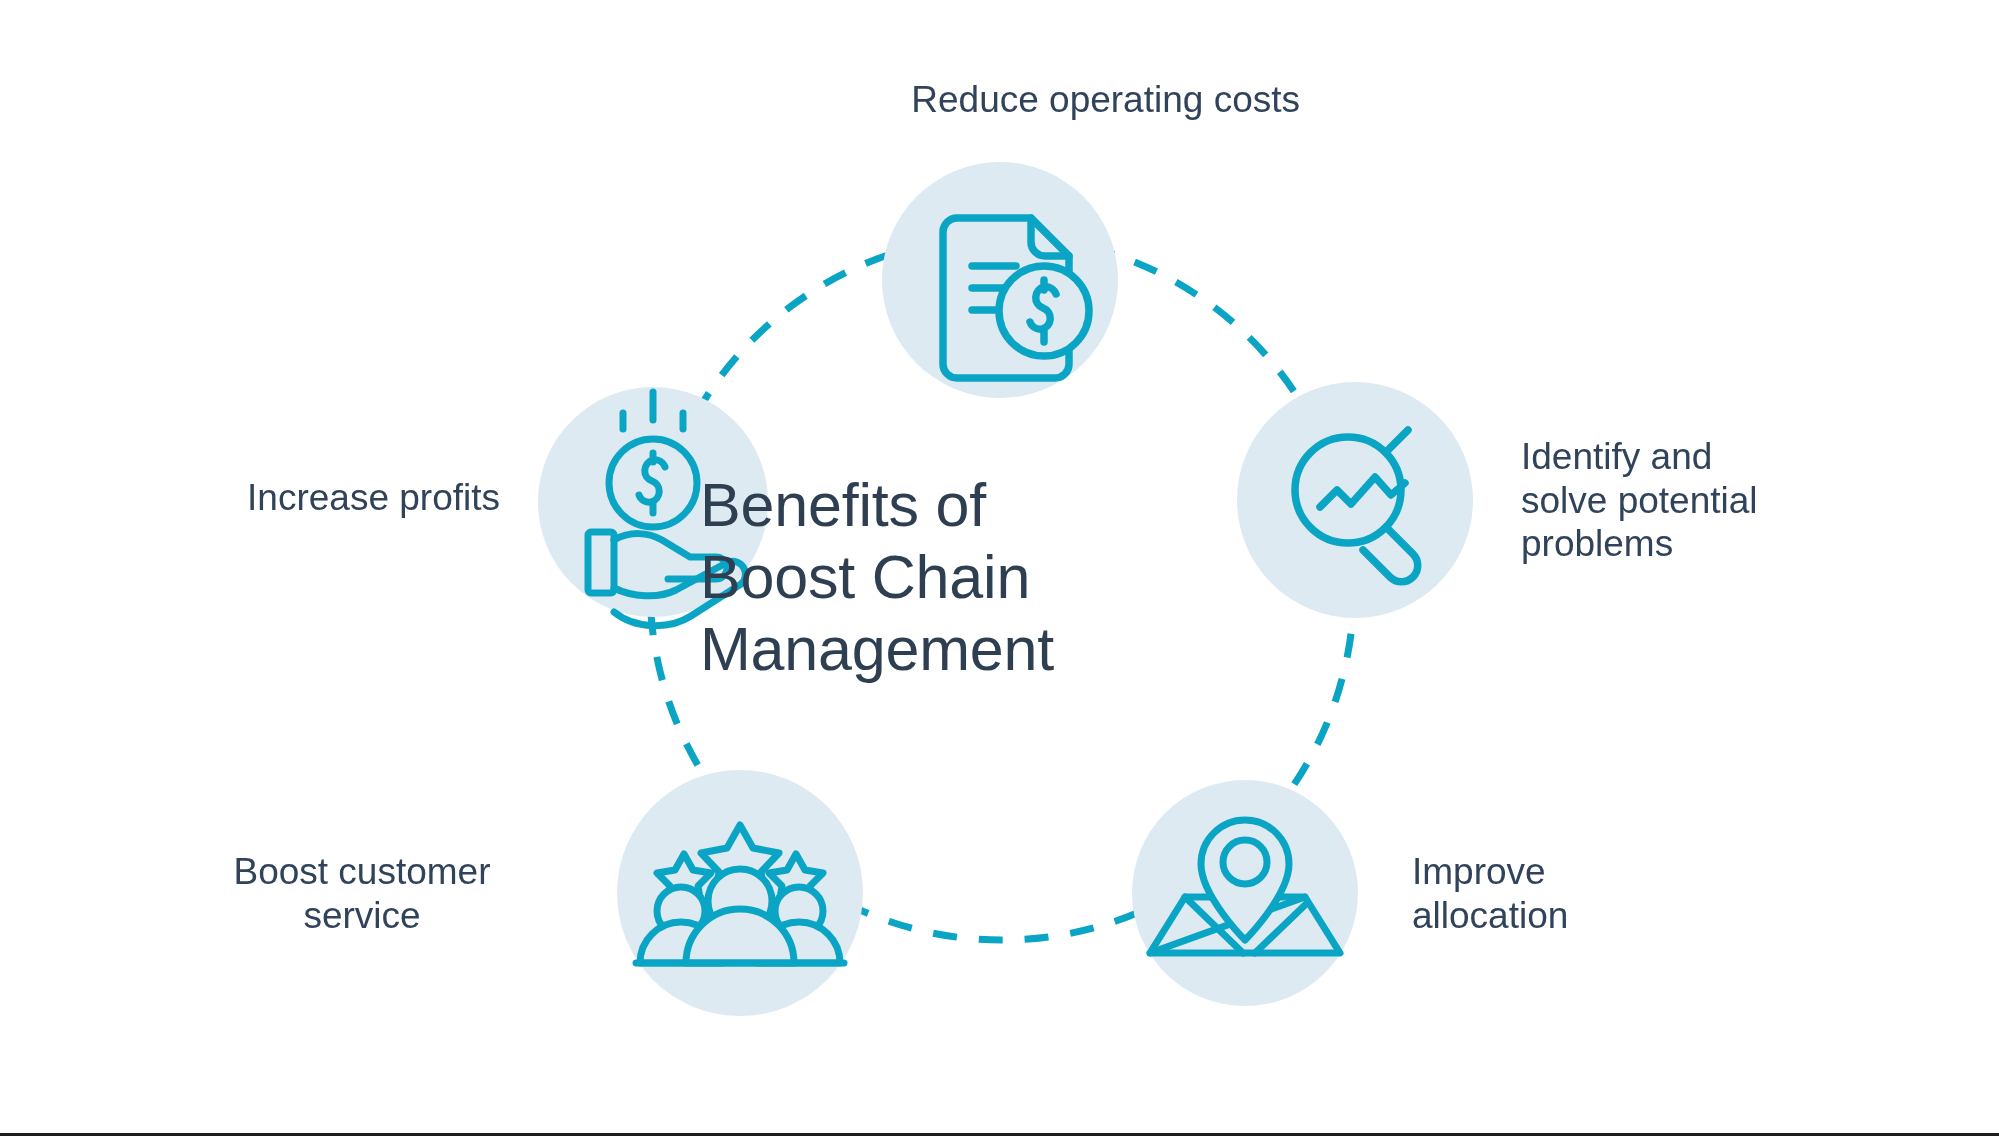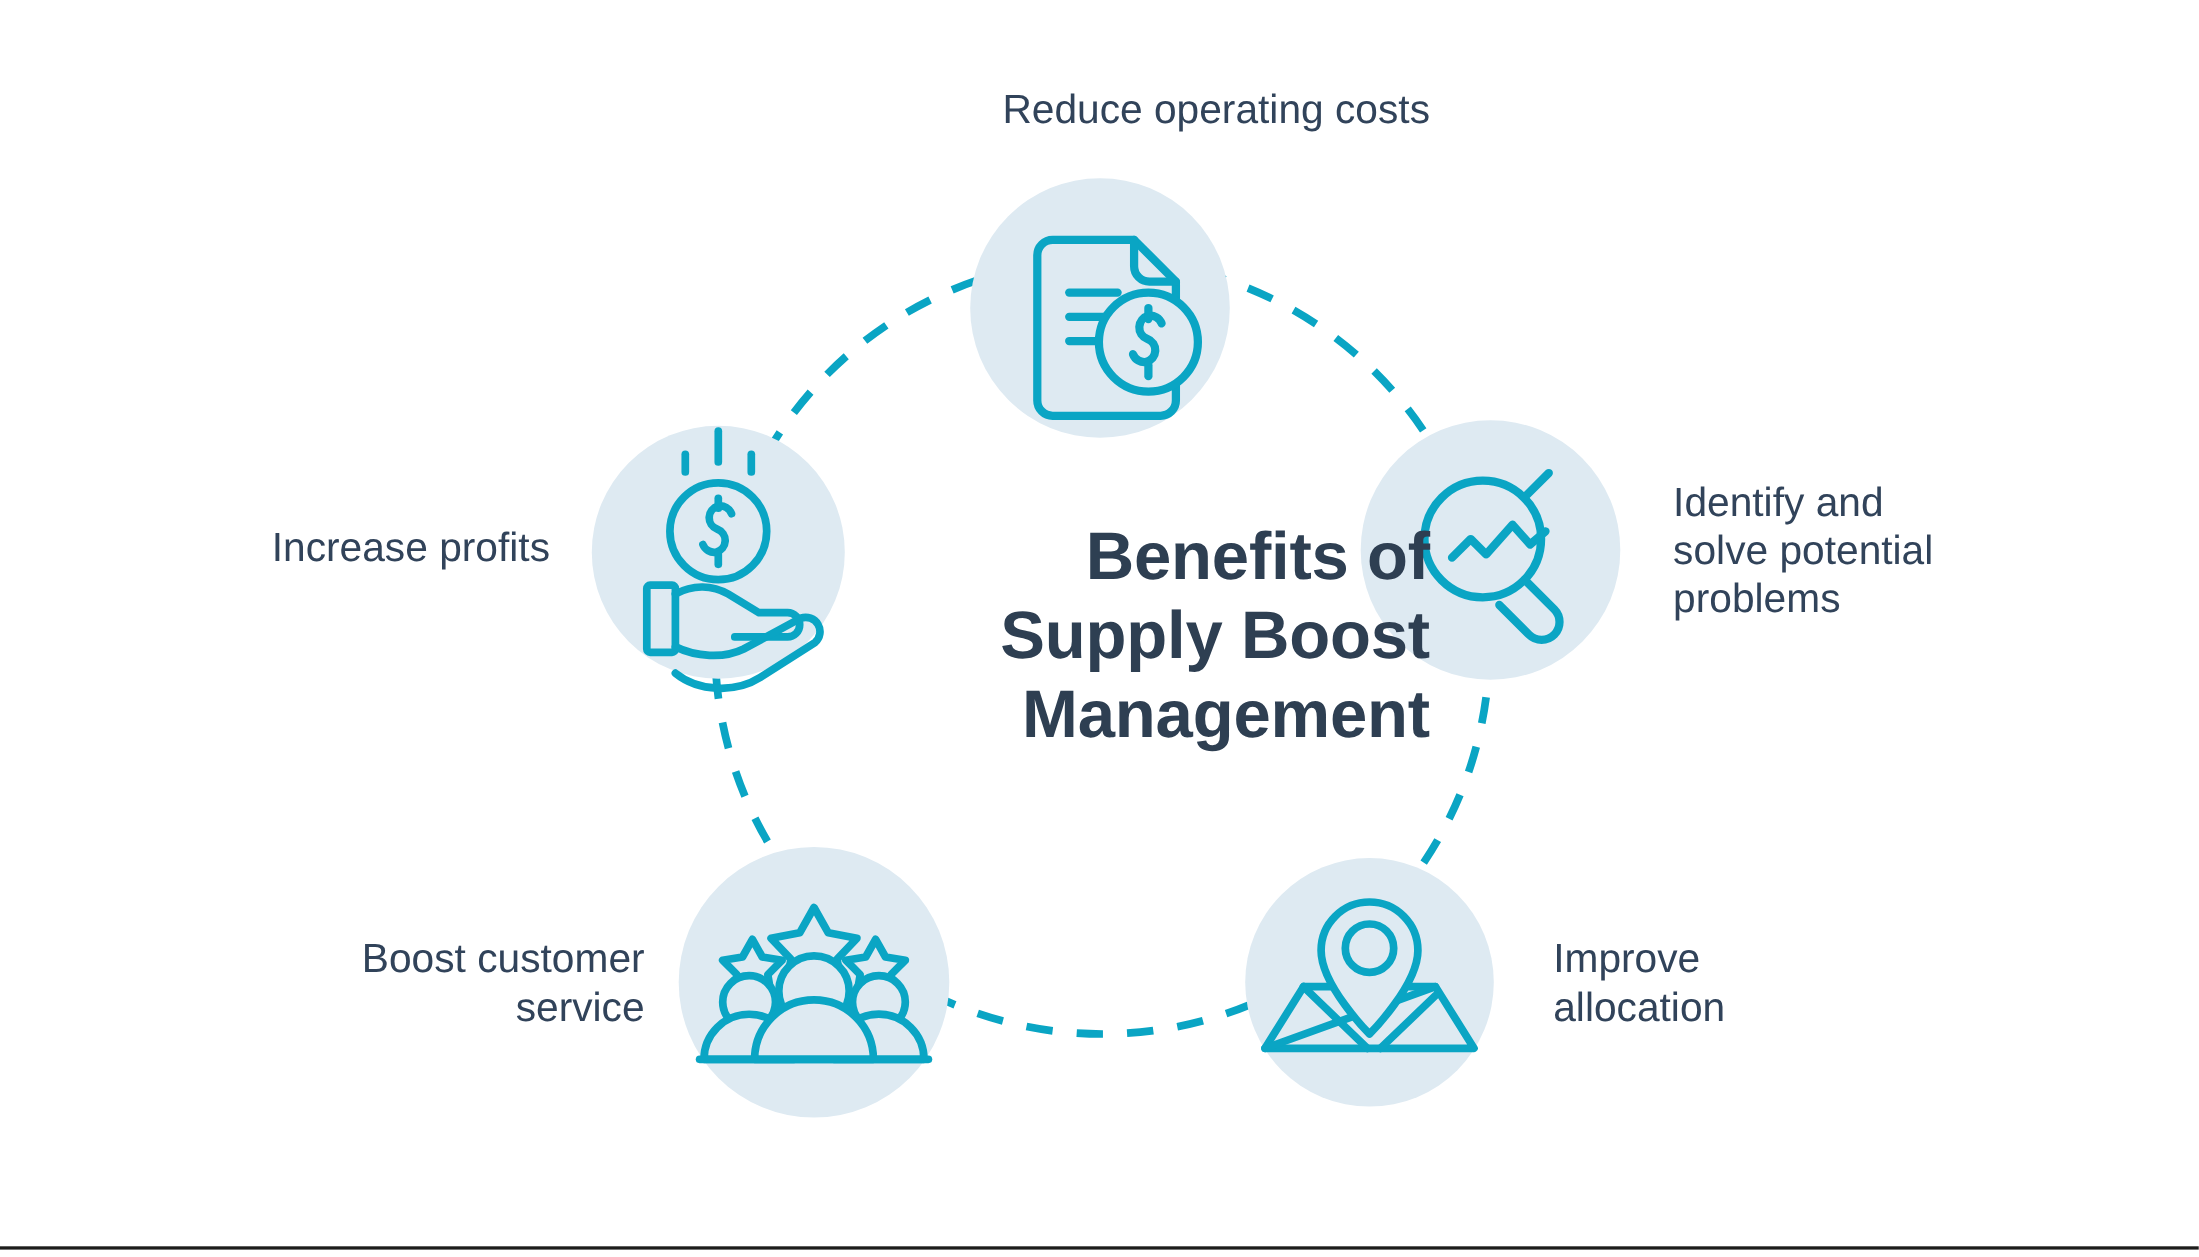--- a/index.html
+++ b/index.html
@@ -22,24 +22,24 @@
     left: 0;
     top: 0;
     width: 1999px;
     height: 1143px;
   }
   .center-title {
     position: absolute;
     left: 700px;
     top: 470px;
     width: 600px;
-    text-align: right;
+    text-align: left;
     font-size: 61px;
     line-height: 1.18;
-    font-weight: bold;
+    font-weight: normal;
     color: #2e3f52;
     letter-spacing: -0.2px;
   }
   .label {
     position: absolute;
     font-size: 37px;
     line-height: 1.18;
     color: #31435a;
     font-weight: normal;
     white-space: pre-line;
@@ -57,24 +57,24 @@
     text-align: right;
   }
   .lbl-right {
     left: 1521px;
     top: 423px;
     width: 420px;
     text-align: left;
     margin-top: 12px;
   }
   .lbl-bottomleft {
-    left: 106px;
+    left: 122px;
     top: 850px;
     width: 480px;
-    text-align: right;
+    text-align: center;
   }
   .lbl-bottomright {
     left: 1412px;
     top: 850px;
     width: 420px;
     text-align: left;
   }
   .bottom-rule {
     position: absolute;
     left: 0;
@@ -182,21 +182,21 @@
         <path d="M614 540 c16 -9 34 -8 48 0 l28 17 h26 a11 11 0 0 1 0 22 h-48"></path>
         <path d="M614 588 c18 9 44 11 62 2 l52 -28 a13 13 0 0 1 13 22
                  l-50 32 c-22 14 -56 13 -77 -4"></path>
       </g>
     </g>
 
   </svg>
 
   <div class="center-title">
     <div>Benefits of</div>
-    <div>Supply Boost</div>
+    <div>Boost Chain</div>
     <div>Management</div>
   </div>
 
   <div class="label lbl-top">Reduce operating costs</div>
 
   <div class="label lbl-right">Identify and
 solve potential
 problems</div>
 
   <div class="label lbl-bottomright">Improve

